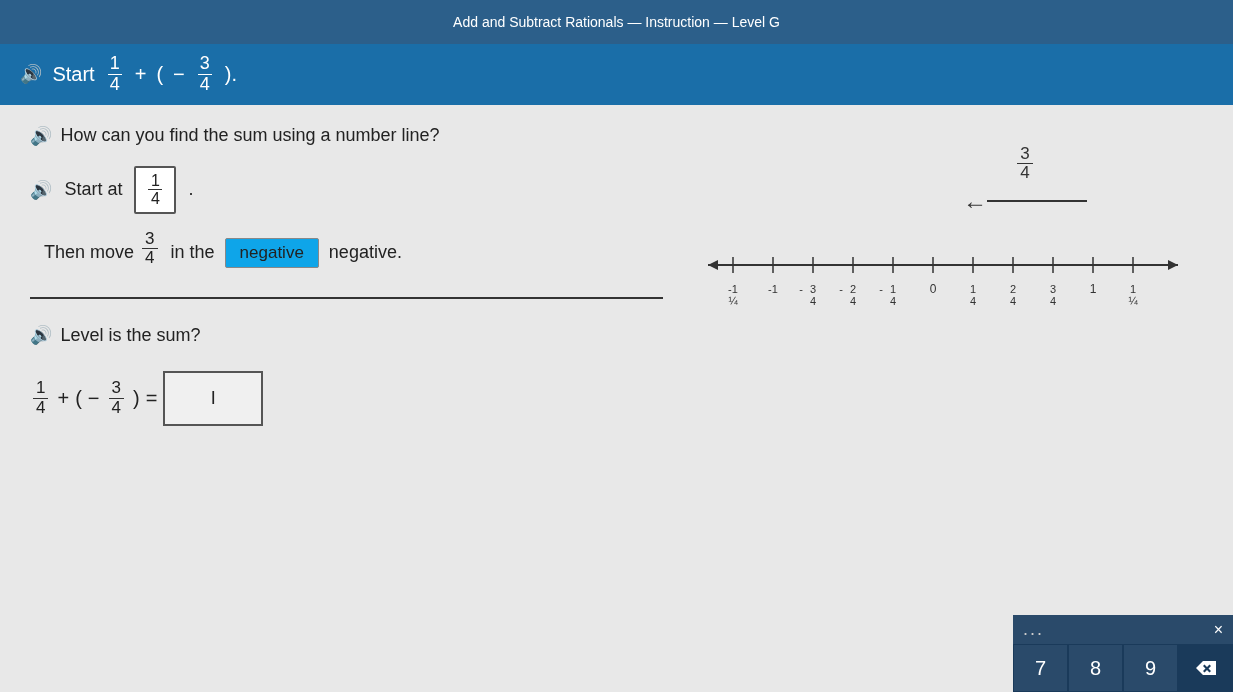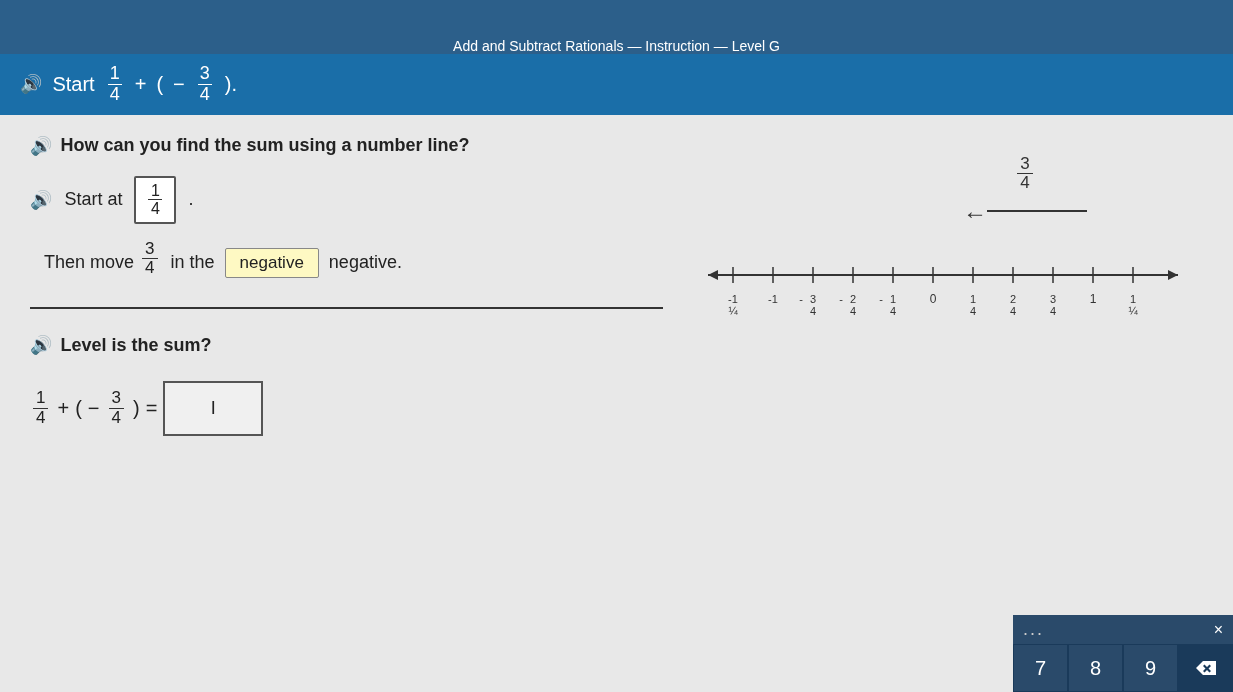--- a/index.html
+++ b/index.html
@@ -9,23 +9,23 @@
       font-family: Arial, sans-serif;
       background: #e8e8e8;
       overflow: hidden;
       position: relative;
     }
 
     
     .header-bar {
       background: #2c5f8a;
       width: 100%;
-      height: 54px;
-      display: flex;
-      align-items: flex-end;
+      height: 44px;
+      display: flex;
+      align-items: center;
       justify-content: center;
       color: white;
       font-size: 14px;
     }
 
     
     .problem-banner {
       background: #1a6ea8;
       width: 100%;
       padding: 10px 20px;
@@ -123,21 +123,21 @@
       display: flex;
       align-items: center;
       gap: 10px;
       font-size: 18px;
       color: #222;
       margin-top: 5px;
       margin-left: 14px;
     }
 
     .answer-chip {
-      background: #fef9c3;
+      background: #0ea5e9;
       border: 1px solid #888;
       padding: 4px 14px;
       font-size: 17px;
       color: #222;
       cursor: pointer;
       border-radius: 2px;
     }
 
     .divider {
       width: 100%;
@@ -272,21 +272,21 @@
     }
 
     .frac-body .den {
       font-size: 17px;
       line-height: 1.1;
       padding: 0 3px;
       text-align: center;
     }
 
     .bold-text {
-      font-weight: bold;
+      font-weight: normal;
     }
   </style>
 </head>
 <body>
 
 <div class="header-bar">
   <span>Add and Subtract Rationals — Instruction — Level G</span>
 </div>
 
 <div class="problem-banner">

